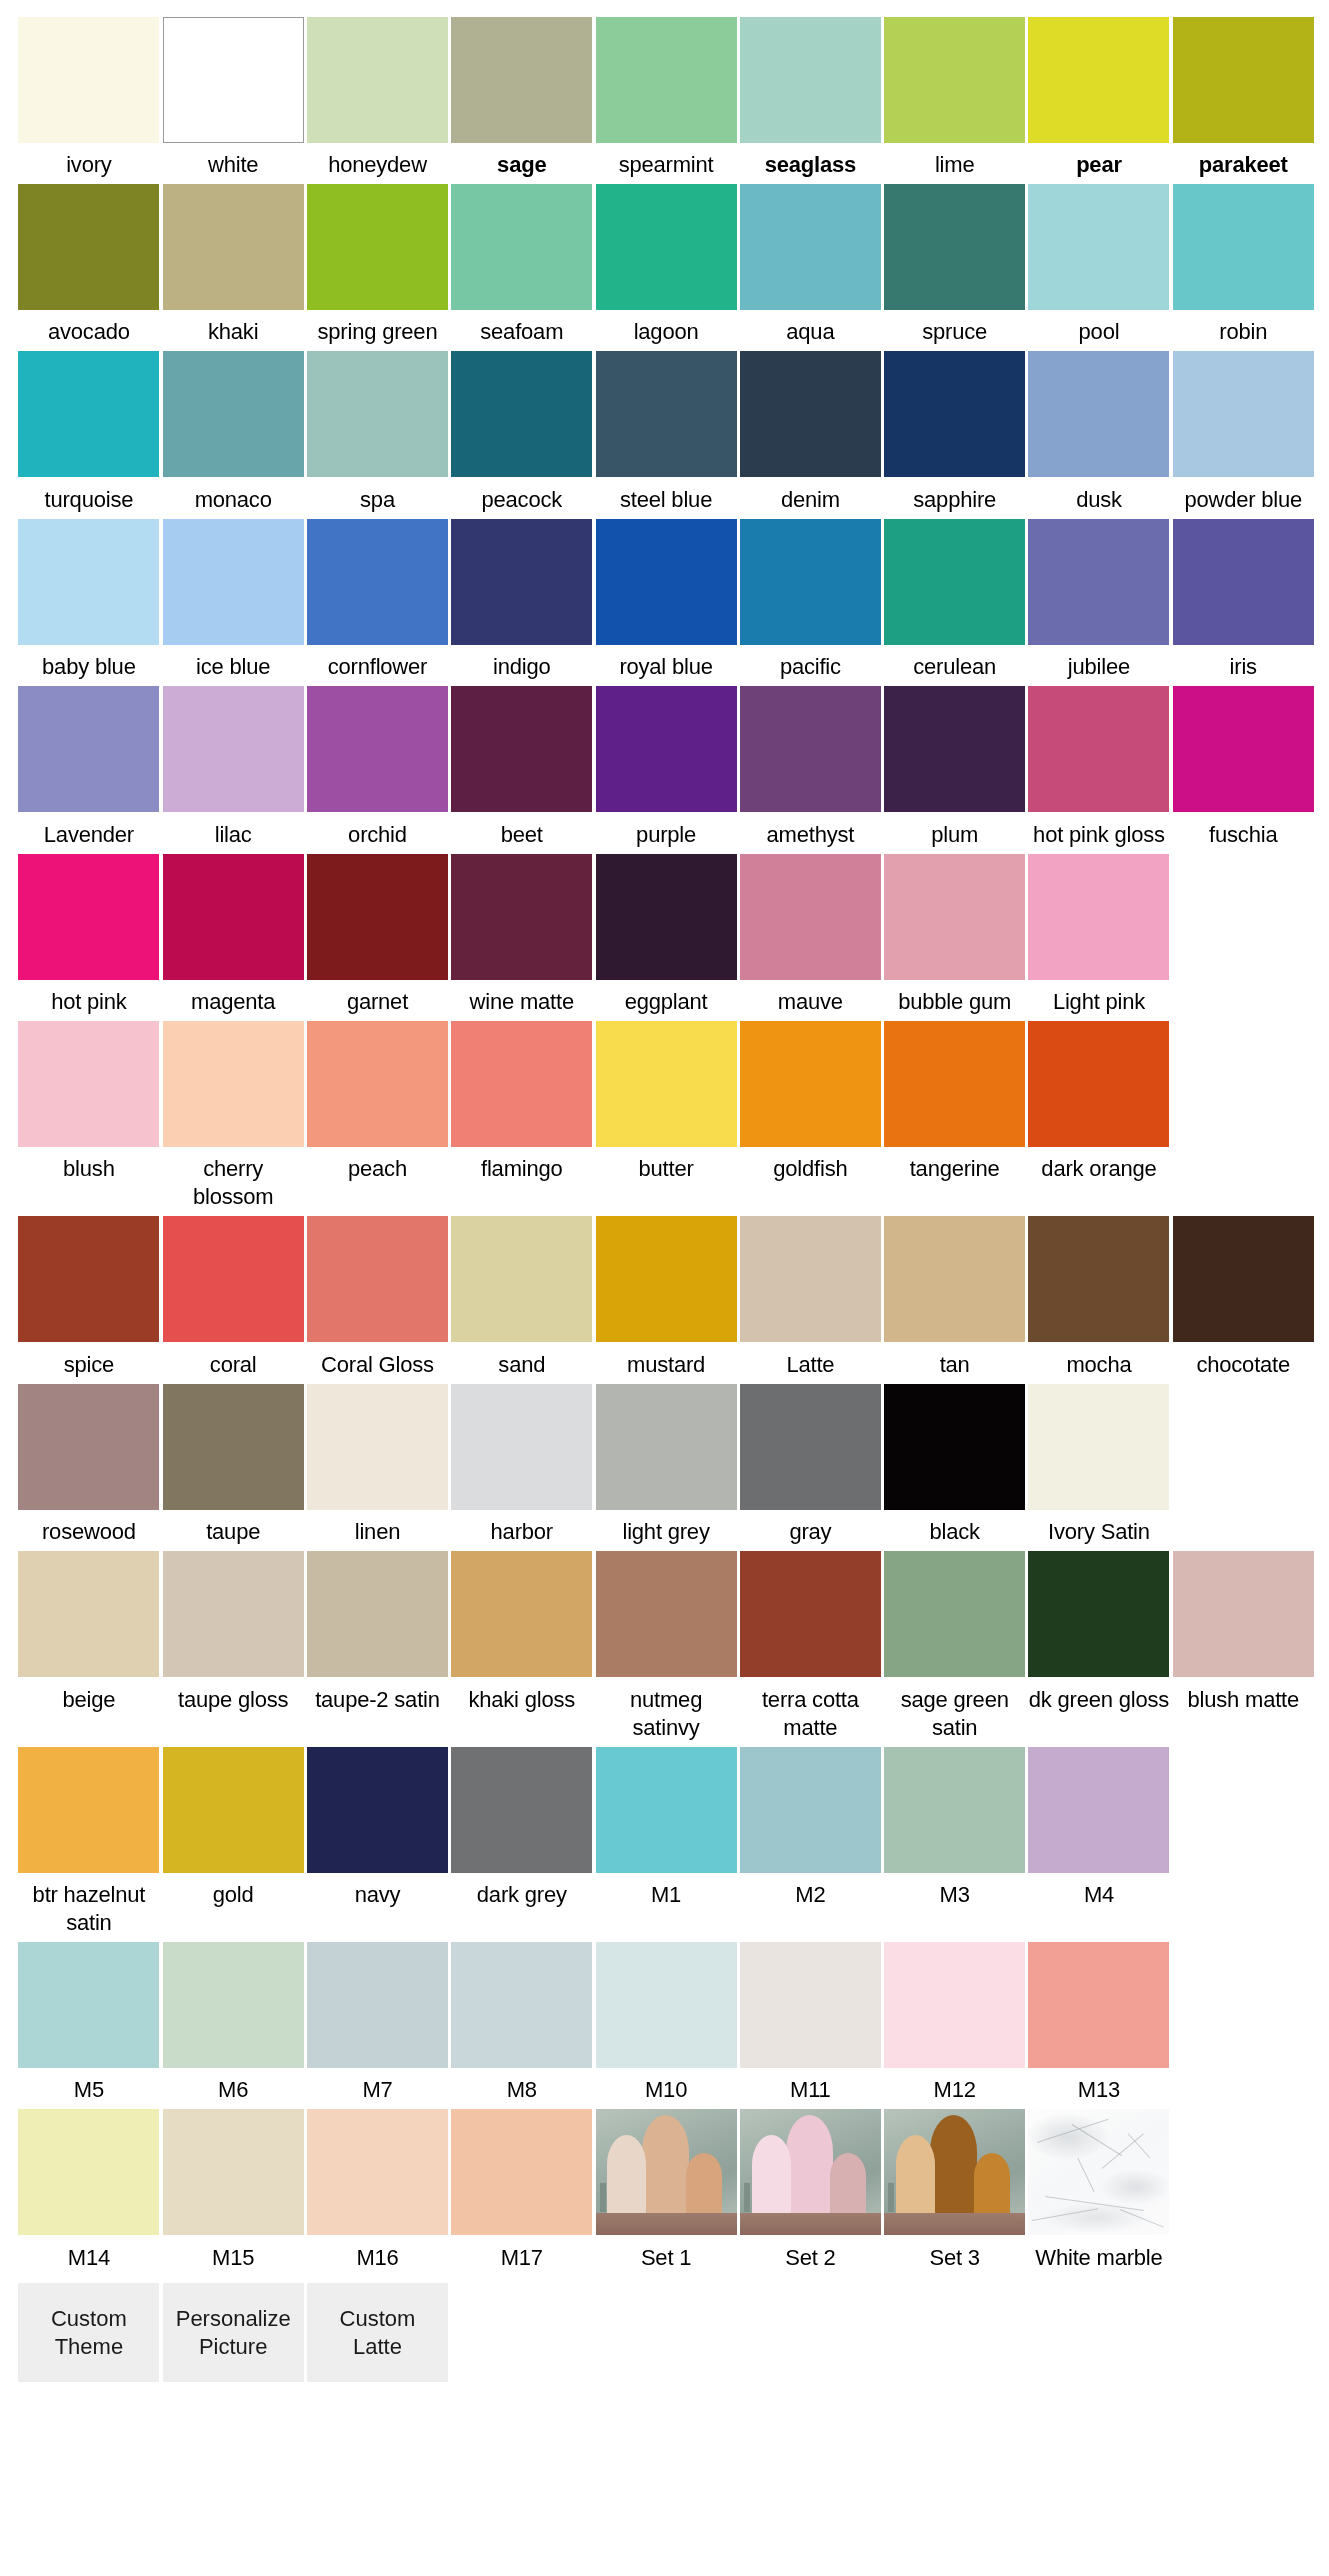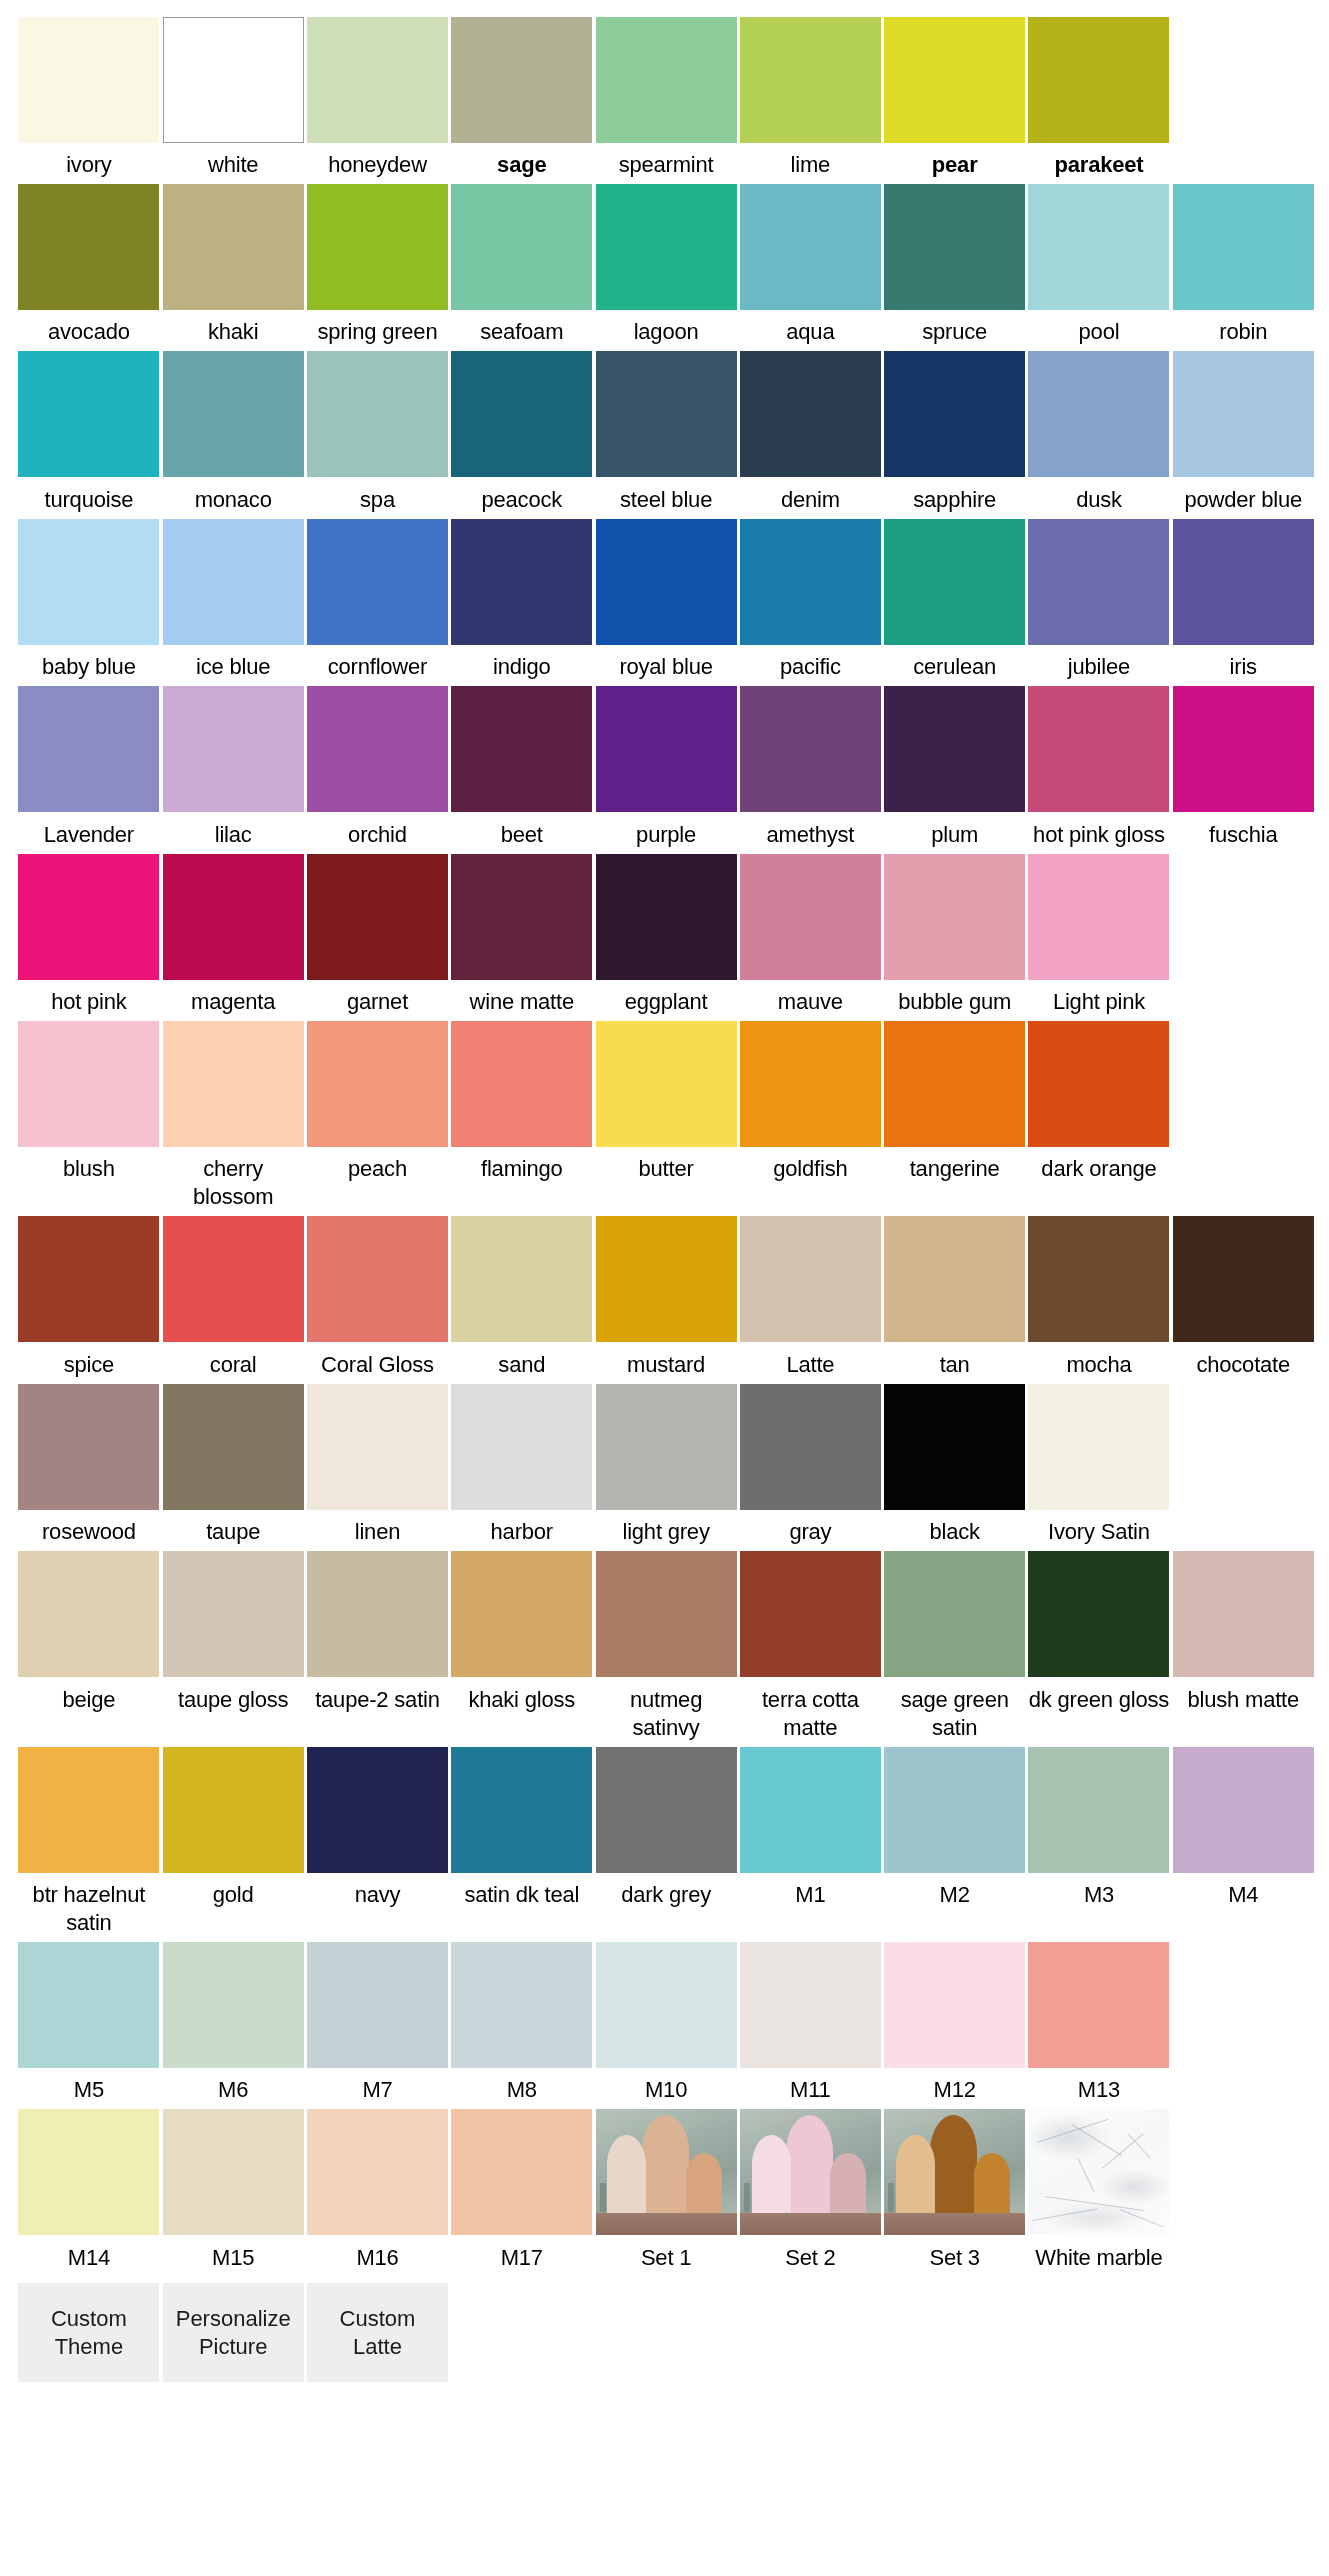--- a/index.html
+++ b/index.html
@@ -147,20 +147,24 @@
       </div>
       <div class="swatch-cell">
         <div class="swatch-chip" style="background: rgb(176, 177, 147);"></div>
         <div class="swatch-label bold">sage</div>
       </div>
       <div class="swatch-cell">
         <div class="swatch-chip" style="background: rgb(140, 203, 154);"></div>
         <div class="swatch-label">spearmint</div>
       </div>
       <div class="swatch-cell">
+        <div class="swatch-chip" style="background: rgb(164, 211, 198);"></div>
+        <div class="swatch-label bold">seaglass</div>
+      </div>
+      <div class="swatch-cell">
         <div class="swatch-chip" style="background: rgb(181, 209, 85);"></div>
         <div class="swatch-label">lime</div>
       </div>
       <div class="swatch-cell">
         <div class="swatch-chip" style="background: rgb(223, 220, 39);"></div>
         <div class="swatch-label bold">pear</div>
       </div>
       <div class="swatch-cell">
         <div class="swatch-chip" style="background: rgb(179, 179, 24);"></div>
         <div class="swatch-label bold">parakeet</div>
@@ -501,24 +505,20 @@
         <div class="swatch-chip" style="background: rgb(242, 178, 67);"></div>
         <div class="swatch-label">btr hazelnut satin</div>
       </div>
       <div class="swatch-cell">
         <div class="swatch-chip" style="background: rgb(213, 181, 33);"></div>
         <div class="swatch-label">gold</div>
       </div>
       <div class="swatch-cell">
         <div class="swatch-chip" style="background: rgb(31, 36, 80);"></div>
         <div class="swatch-label">navy</div>
-      </div>
-      <div class="swatch-cell">
-        <div class="swatch-chip" style="background: rgb(31, 122, 150);"></div>
-        <div class="swatch-label">satin dk teal</div>
       </div>
       <div class="swatch-cell">
         <div class="swatch-chip" style="background: rgb(111, 113, 115);"></div>
         <div class="swatch-label">dark grey</div>
       </div>
       <div class="swatch-cell">
         <div class="swatch-chip" style="background: rgb(104, 201, 210);"></div>
         <div class="swatch-label">M1</div>
       </div>
       <div class="swatch-cell">

